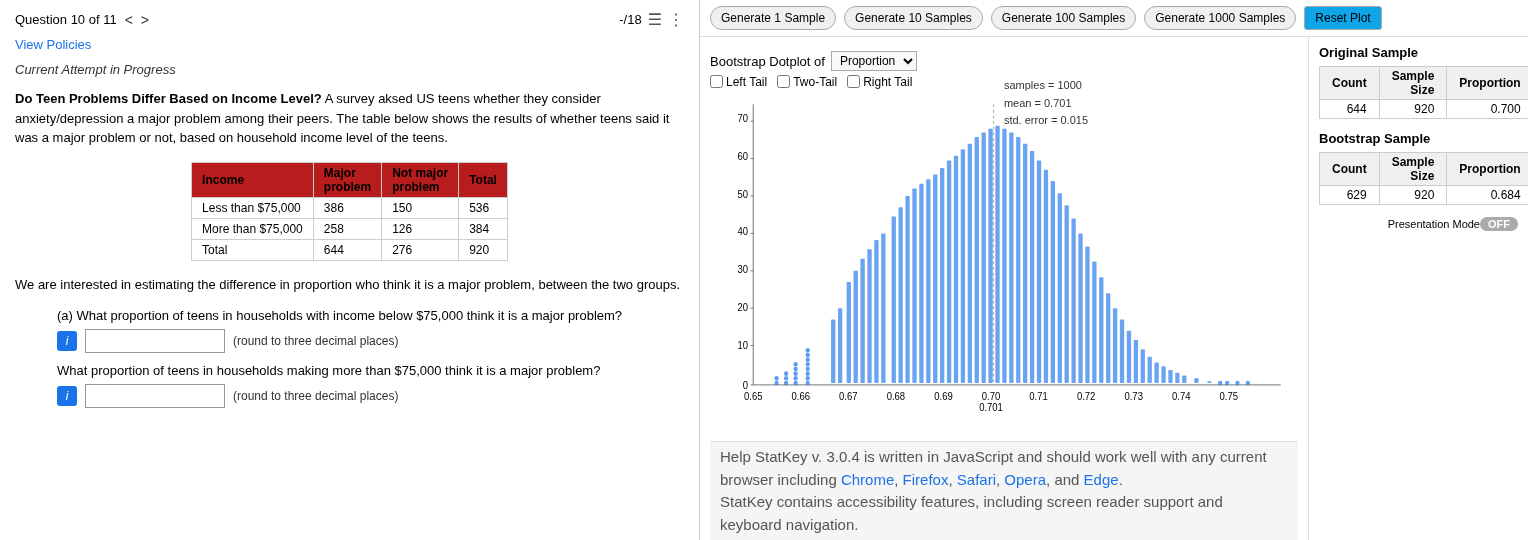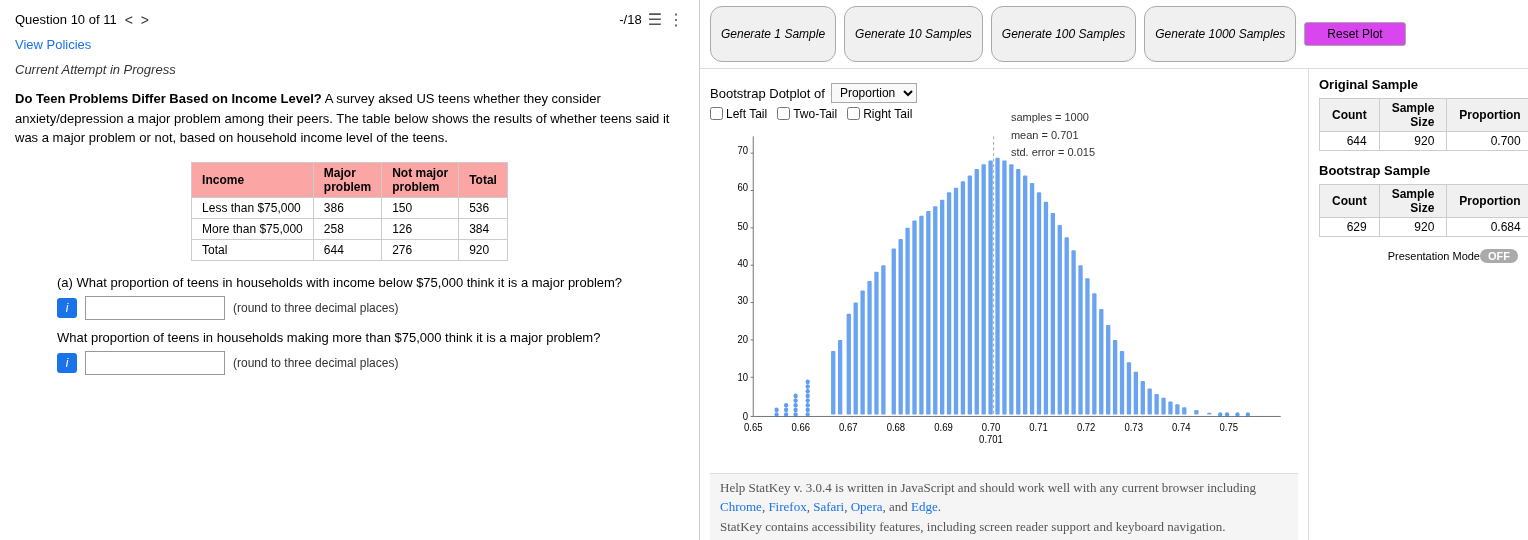--- a/index.html
+++ b/index.html
@@ -27,21 +27,21 @@
     .icon-btn { background: none; border: none; cursor: pointer; font-size: 16px; color: #555; }
 
     .view-policies { color: #1a73e8; cursor: pointer; font-size: 13px; margin-bottom: 10px; display: block; }
     .current-attempt { font-size: 13px; font-weight: normal; color: #333; margin-bottom: 12px; font-style: italic; }
 
     .question-text { font-size: 13px; line-height: 1.5; margin-bottom: 14px; }
     .question-text strong { font-weight: bold; }
 
     .data-table { border-collapse: collapse; font-size: 12px; margin: 0 auto 14px auto; }
     .data-table th, .data-table td { border: 1px solid #ccc; padding: 3px 10px; text-align: left; }
-    .data-table th { background: #fca5a5; font-weight: bold; }
+    .data-table th { background: #b91c1c; font-weight: bold; }
     .data-table .col-income { text-align: left; }
 
     .interest-text { font-size: 13px; line-height: 1.5; margin-bottom: 14px; }
 
     .question-part { margin-bottom: 10px; margin-left: 42px; }
     .question-part-text { font-size: 13px; margin-bottom: 6px; }
     .answer-row { display: flex; align-items: center; gap: 8px; margin-bottom: 4px; }
     .info-btn {
       background: #1a73e8;
       color: white;
@@ -78,30 +78,29 @@
       gap: 8px;
       padding: 6px 10px;
       border-bottom: 1px solid #ddd;
       background: #fff;
       flex-shrink: 0;
     }
     .toolbar-btn {
       background: #f0f0f0;
       border: 1px solid #aaa;
       border-radius: 12px;
-      padding: 20px 10px;
+      padding: 4px 10px;
       font-size: 12px;
       cursor: pointer;
-      font-style: italic;
     }
     .reset-btn {
-      background: #d946ef;
+      background: #0ea5e9;
       border: 1px solid #aaa;
       border-radius: 3px;
-      padding: 4px 22px;
+      padding: 4px 10px;
       font-size: 12px;
       cursor: pointer;
     }
 
     .plot-area {
       display: flex;
       flex: 1;
       overflow: hidden;
     }
 
@@ -133,46 +132,45 @@
       align-items: center;
       gap: 10px;
       font-size: 12px;
       margin-bottom: 4px;
     }
     .tail-options label { display: flex; align-items: flex-start; gap: 3px; cursor: pointer; }
 
     .stats-overlay {
       position: absolute;
       top: 40px;
-      right: 213px;
+      right: 220px;
       font-size: 11px;
       color: #333;
       line-height: 1.6;
     }
 
     .chart-container {
       flex: 1;
       position: relative;
       margin-top: 2px;
     }
 
     .chart-svg {
       width: 100%;
       height: 100%;
     }
 
     .help-bar {
       background: #f5f5f5;
       border-top: 1px solid #ddd;
       padding: 4px 10px;
-      font-size: 13px;
+      font-size: 15px;
       color: #555;
       flex-shrink: 0;
       line-height: 1.5;
-      font-family: Liberation Serif, serif;
     }
     .help-bar a { color: #1a73e8; }
 
     
     .side-info {
       width: 220px;
       min-width: 220px;
       padding: 8px 10px;
       border-left: 1px solid #ddd;
       font-size: 12px;
@@ -238,20 +236,21 @@
       </tr>
       <tr>
         <td class="col-income">Total</td>
         <td>644</td>
         <td>276</td>
         <td>920</td>
       </tr>
     </tbody>
   </table>
 
+  <div class="interest-text">We are interested in estimating the difference in proportion who think it is a major problem, between the two groups.</div>
 
   <div class="question-part">
     <div class="question-part-text">(a) What proportion of teens in households with income below $75,000 think it is a major problem?</div>
     <div class="answer-row">
       <button class="info-btn">i</button>
       <input class="answer-input" type="text" style="">
       <span class="round-note">(round to three decimal places)</span>
     </div>
   </div>
 

